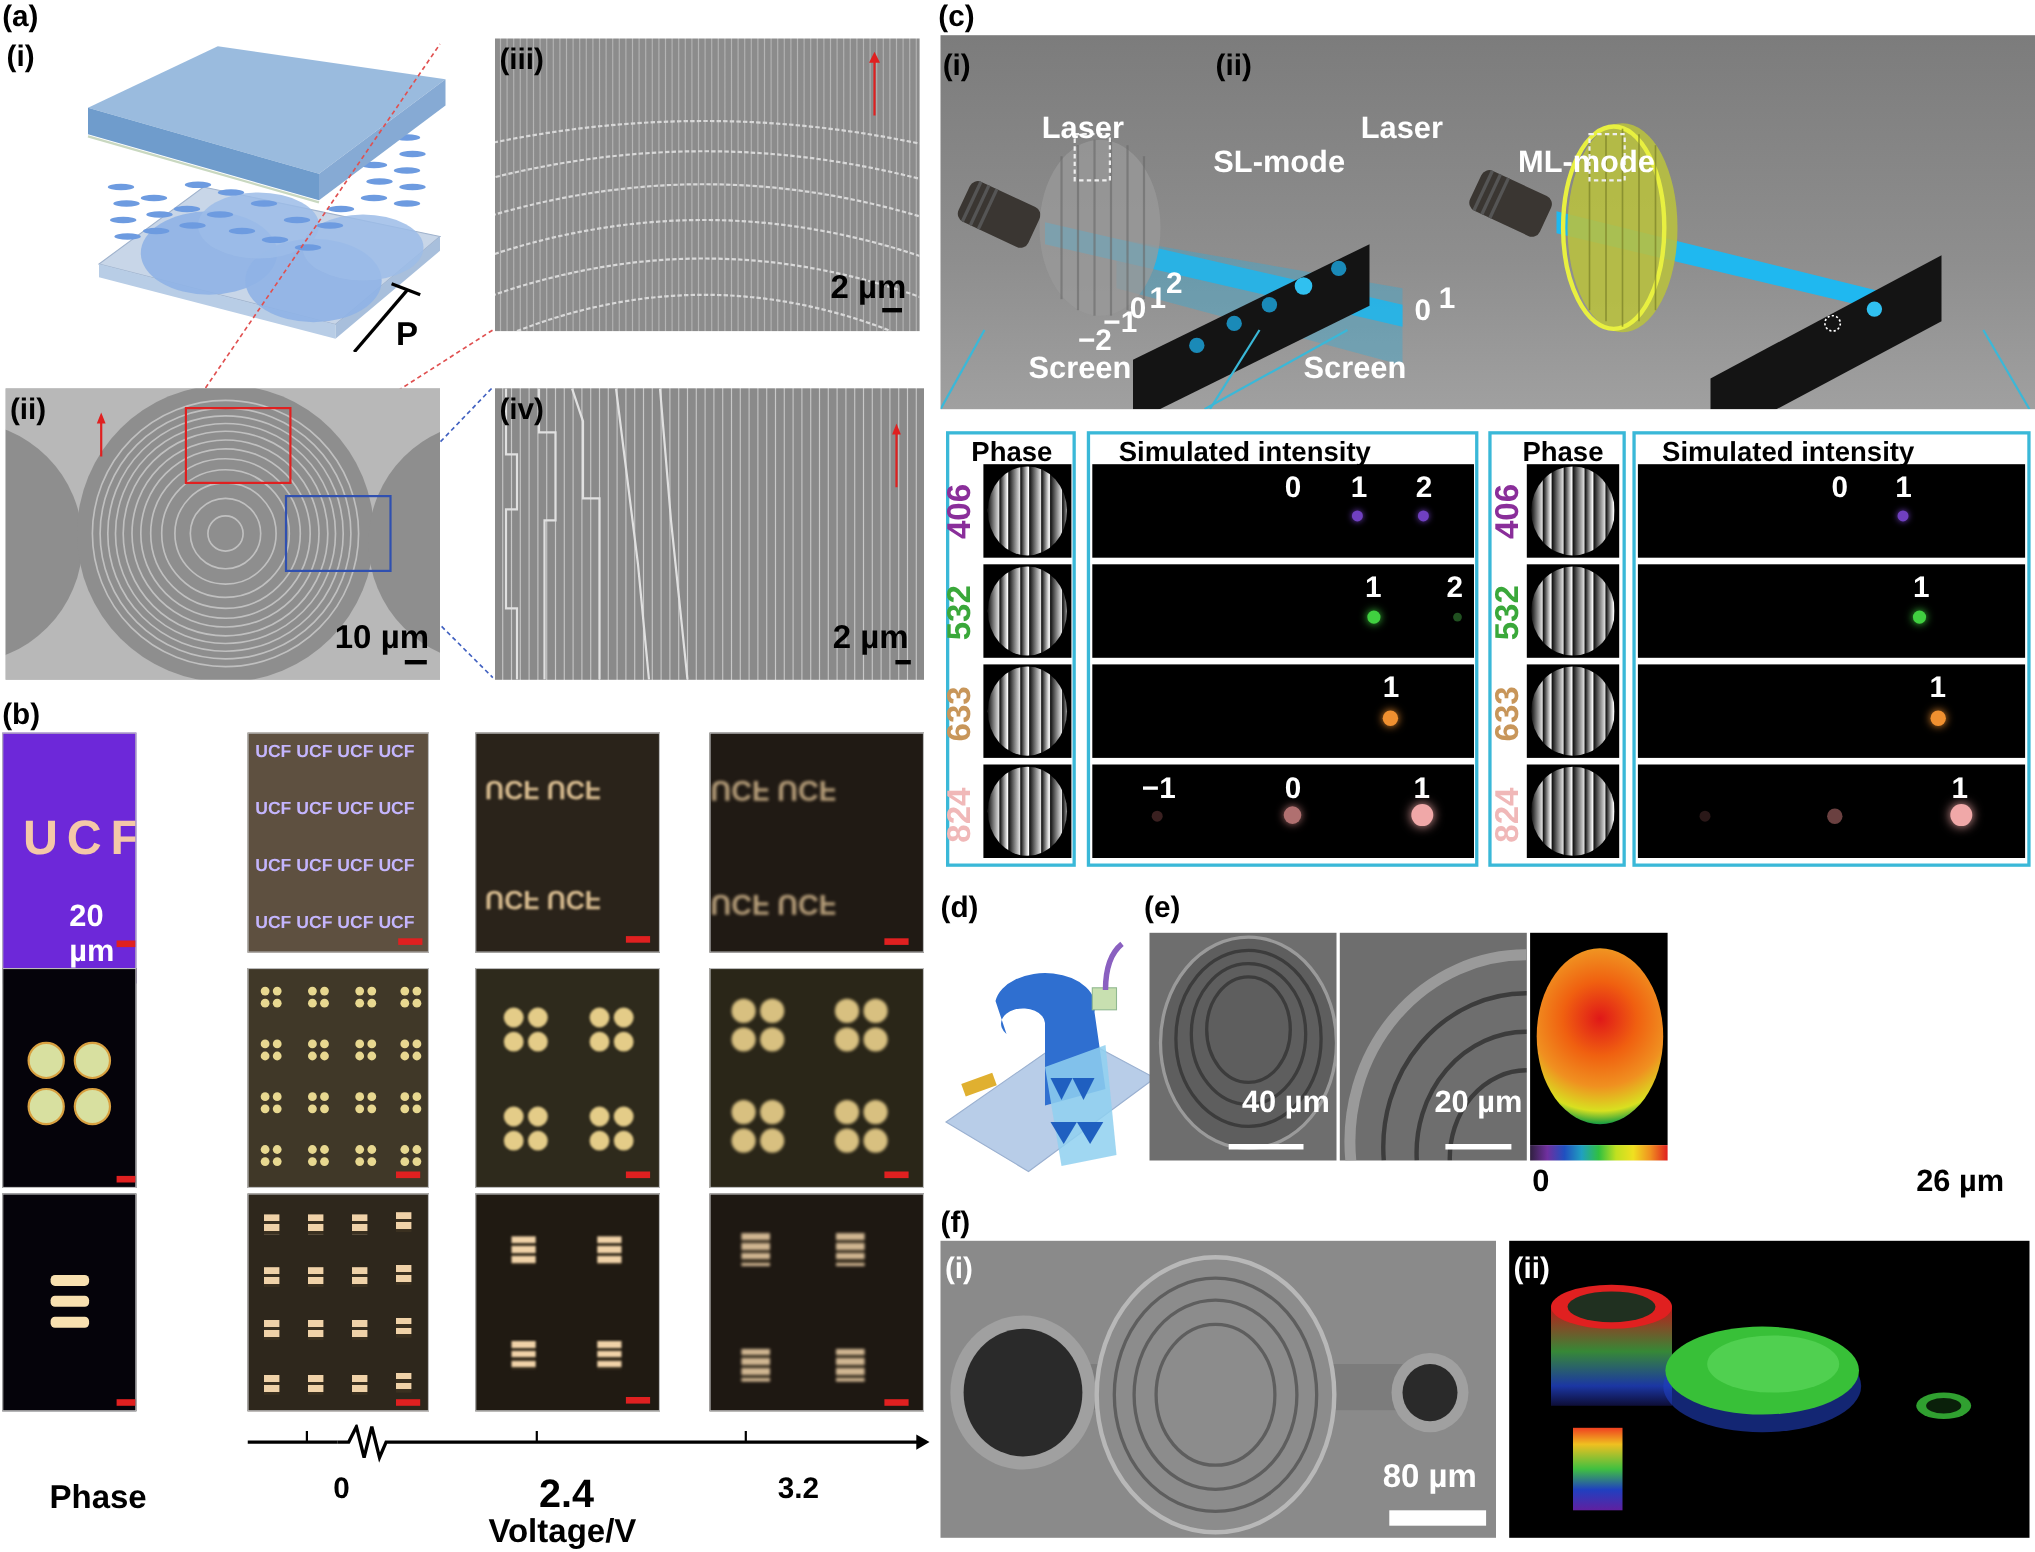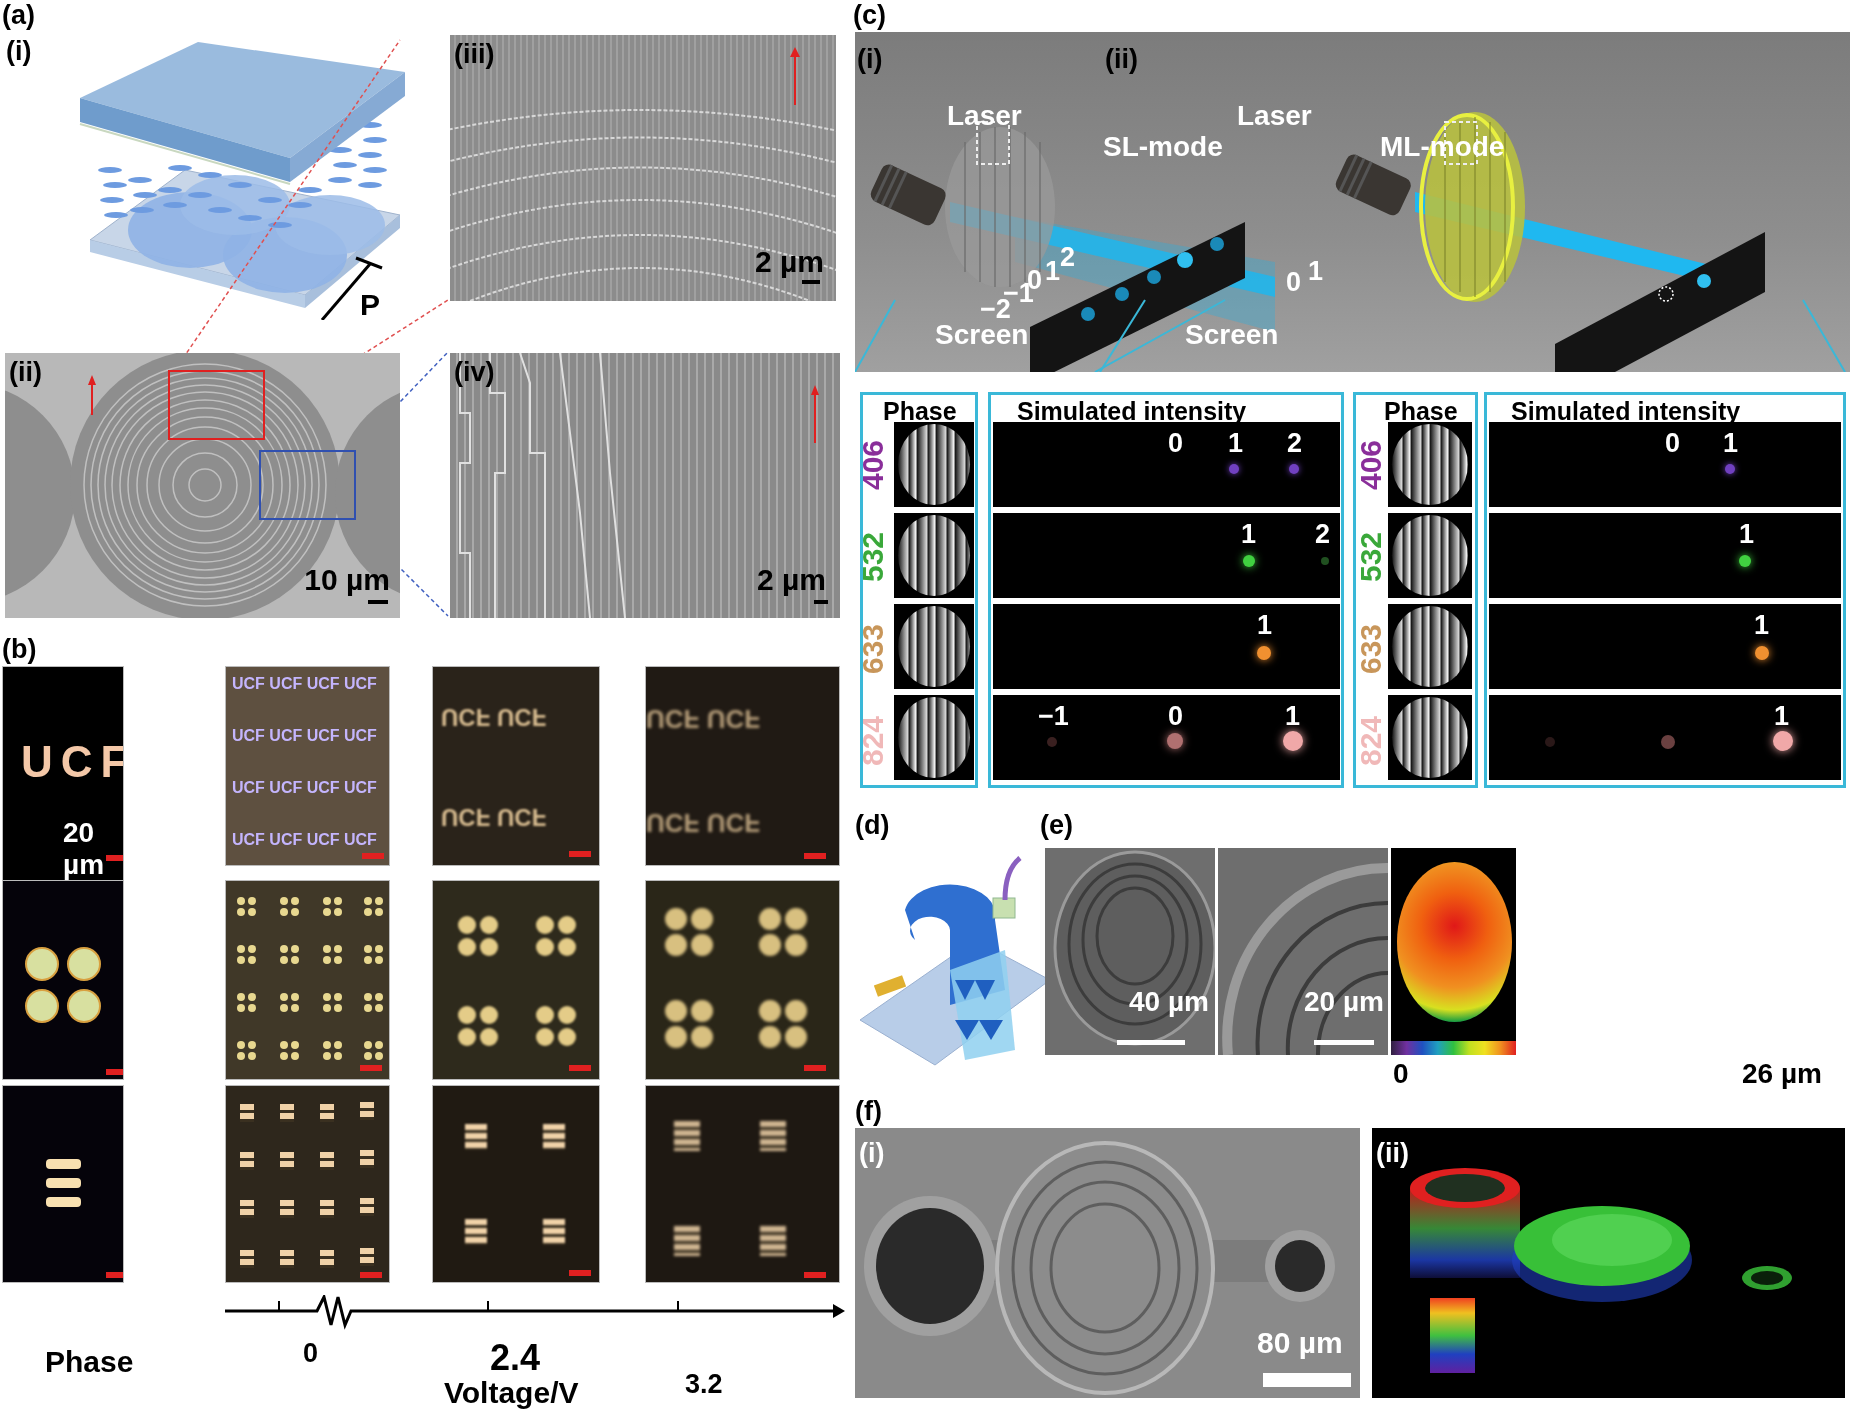--- a/index.html
+++ b/index.html
@@ -149,21 +149,21 @@
     <line x1="365" y1="90" x2="365" y2="40" stroke="#e02020" stroke-width="2"></line>
     <polygon points="361,42 369,42 365,32" fill="#e02020"></polygon>
     <rect x="364" y="247" width="14" height="4" fill="#000"></rect>
   </svg>
   <div class="lbl" style="left:4px;top:6px;">(iv)</div>
   <div class="scale" style="right:14px;top:212px;">2 µm</div>
 </div>
 
 <div class="lbl" style="left:2px;top:636px;">(b)</div>
 
-<div class="tile" style="left:2px;top:666px;width:122px;height:228px;background:#000000;">
+<div class="tile" style="left:2px;top:666px;width:122px;height:228px;background:#6d28d9;">
   <div class="ucf" style="left:18px;top:70px;font-size:44px;letter-spacing:8px;color:#f4c8a8;">UCF</div>
   <div class="abs" style="left:60px;top:150px;color:#fff;font-weight:bold;font-size:28px;">20 µm</div>
   <div class="redbar" style="left:103px;top:188px;"></div>
 </div>
 <div class="tile" style="left:225px;top:666px;width:165px;height:200px;background:#5e5040;">
   <div class="ucf" style="left:6px;top:8px;">UCF UCF UCF UCF</div>
   <div class="ucf" style="left:6px;top:60px;">UCF UCF UCF UCF</div>
   <div class="ucf" style="left:6px;top:112px;">UCF UCF UCF UCF</div>
   <div class="ucf" style="left:6px;top:164px;">UCF UCF UCF UCF</div>
   <div class="redbar" style="left:136px;top:186px;"></div>
@@ -347,21 +347,21 @@
 <svg class="abs" style="left:225px;top:1295px;" width="625" height="40">
   <line x1="0" y1="16" x2="82" y2="16" stroke="#000" stroke-width="3"></line>
   <polyline points="82,16 92,16 99,2 106,30 113,2 120,30 126,16 615,16" fill="none" stroke="#000" stroke-width="3"></polyline>
   <polygon points="608,9 620,16 608,23" fill="#000"></polygon>
   <line x1="54" y1="16" x2="54" y2="6" stroke="#000" stroke-width="2"></line>
   <line x1="263" y1="16" x2="263" y2="6" stroke="#000" stroke-width="2"></line>
   <line x1="453" y1="16" x2="453" y2="6" stroke="#000" stroke-width="2"></line>
 </svg>
 <div class="lbl" style="left:303px;top:1340px;font-size:27px;">0</div>
 <div class="lbl" style="left:490px;top:1340px;font-size:36px;">2.4</div>
-<div class="lbl" style="left:685px;top:1340px;font-size:27px;margin-top:31px;">3.2</div>
+<div class="lbl" style="left:707px;top:1340px;font-size:27px;">3.2</div>
 <div class="lbl" style="left:444px;top:1378px;font-size:30px;text-align:center;">Voltage/V</div>
 <div class="lbl" style="left:45px;top:1347px;font-size:30px;">Phase</div>
 
 <div class="lbl" style="left:853px;top:2px;">(c)</div>
 
 <div class="abs" style="left:855px;top:32px;width:995px;height:340px;background:linear-gradient(#7c7c7c,#8e8e8e 60%,#a0a0a0);overflow:hidden;">
   <svg width="995" height="340" style="position:absolute;left:0;top:0;">
 
     <g transform="translate(30,130) rotate(25)">
       <rect x="0" y="0" width="70" height="40" rx="8" fill="#3a3632"></rect>

